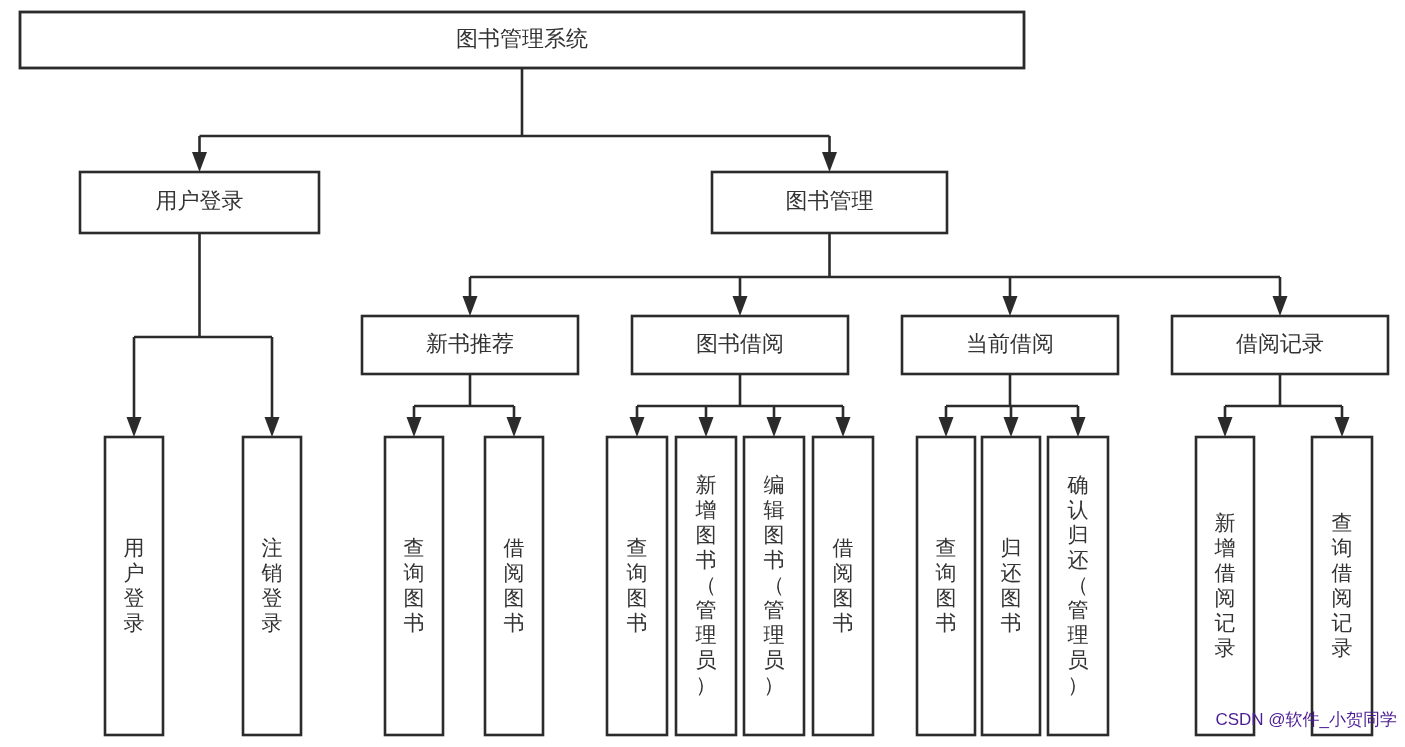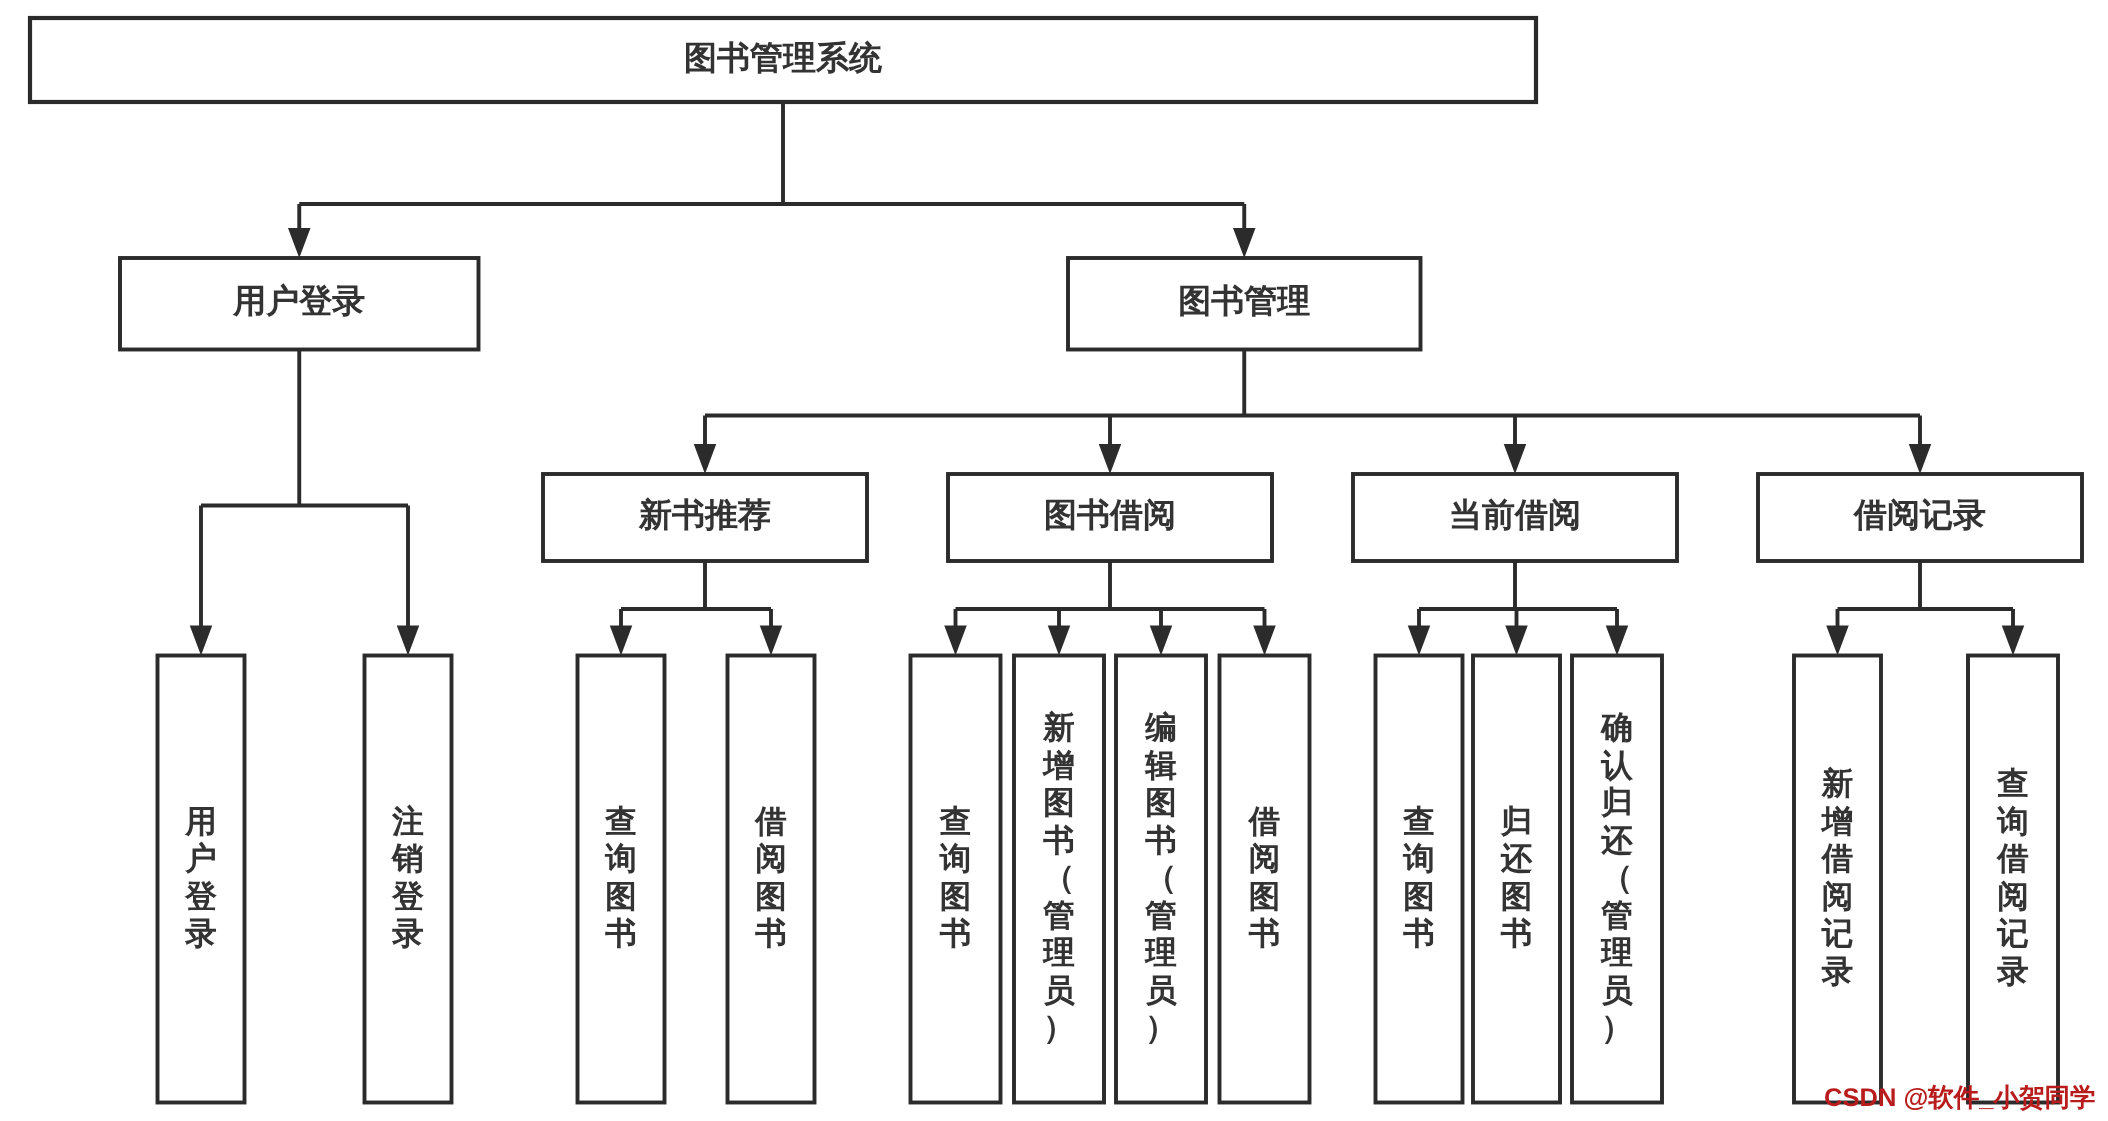--- a/index.html
+++ b/index.html
@@ -12,21 +12,20 @@
     width: 1405px;
     height: 747px;
     font-family: "Liberation Sans", "DejaVu Sans", sans-serif;
     overflow: hidden;
     position: relative;
   }
   #diagram-root {
     position: relative;
     width: 1405px;
     height: 747px;
-    font-weight: bold;
   }
   svg.diagram-canvas {
     position: absolute;
     left: 0;
     top: 0;
     width: 1405px;
     height: 747px;
     display: block;
   }
   .node-box {
@@ -49,24 +48,24 @@
   .node-label {
     font-family: "Liberation Sans", "DejaVu Sans", sans-serif;
     fill: #333333;
     font-size: 22px;
     text-anchor: middle;
     dominant-baseline: middle;
   }
   .watermark-text {
     position: absolute;
     right: 8px;
-    bottom: 4px;
+    bottom: 16px;
     font-family: "Liberation Sans", "DejaVu Sans", sans-serif;
     font-size: 17px;
-    color: #b91c1c;
+    color: #4c1d95;
     white-space: nowrap;
     pointer-events: none;
     user-select: none;
   }
 </style>
 </head>
 <body>
 
 <div id="diagram-root">
   <svg class="diagram-canvas" viewBox="0 0 1405 747">

